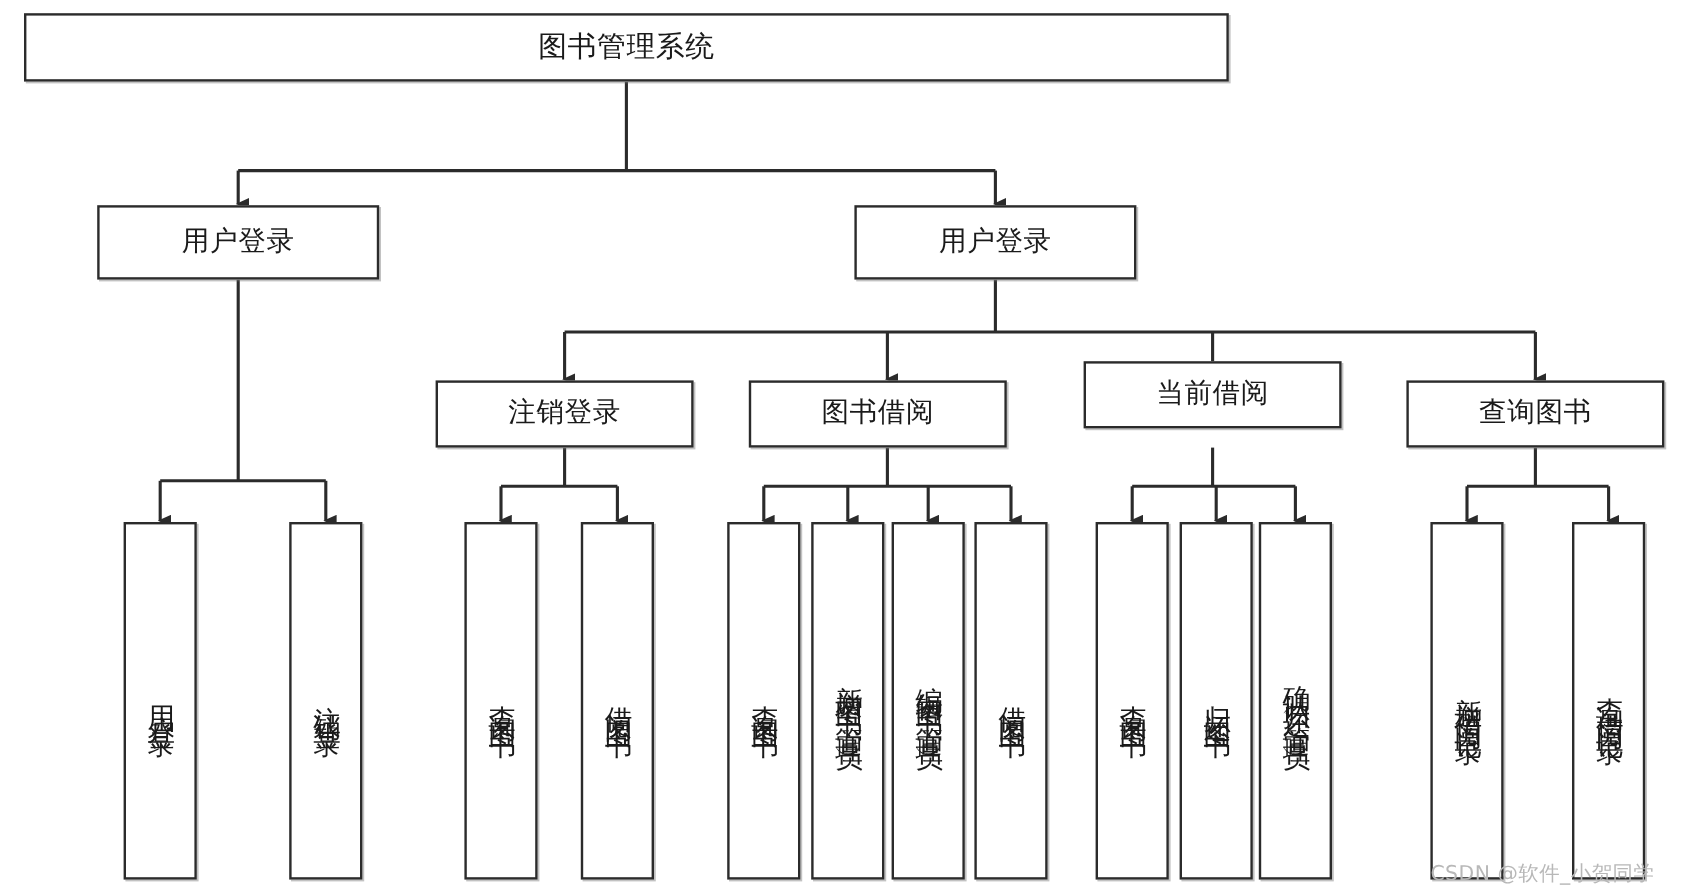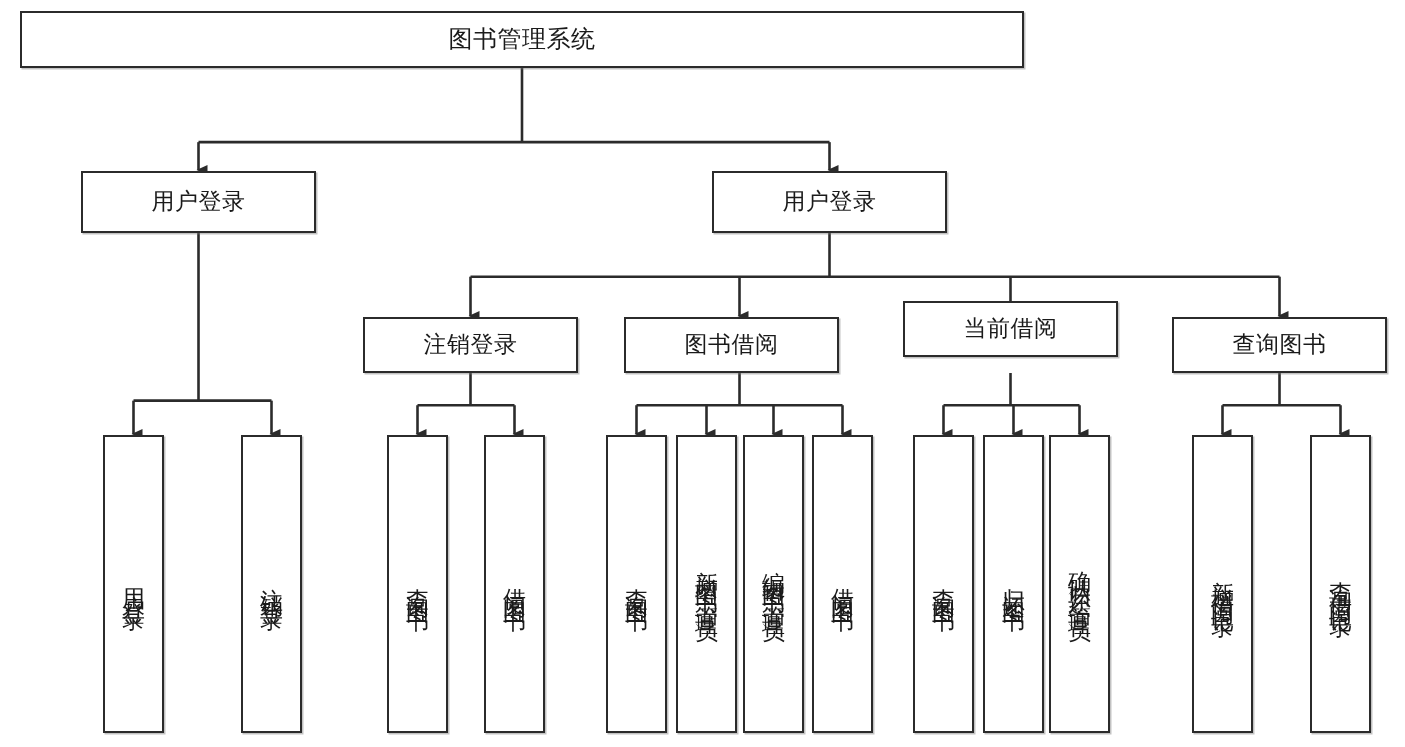--- a/index.html
+++ b/index.html
@@ -174,14 +174,15 @@
         <span class="label">确认归还（管理员）</span>
       </div>
       <div class="node vert" style="left: 1192px; top: 435px; width: 61px; height: 298px;">
         <span class="label">新增借阅记录</span>
       </div>
       <div class="node vert" style="left: 1310px; top: 435px; width: 61px; height: 298px;">
         <span class="label">查询借阅记录</span>
       </div>
     </div>
 
+  <div class="watermark" style="left: 1192px; top: 716px;">CSDN @软件_小贺同学</div>
 
 </div>
 
 </body></html>

